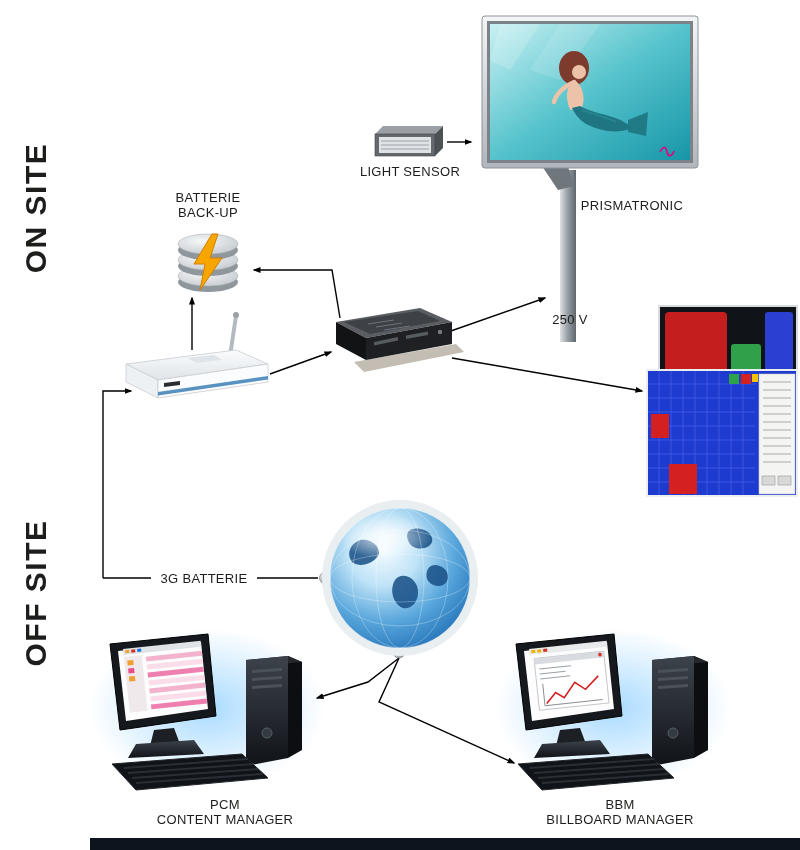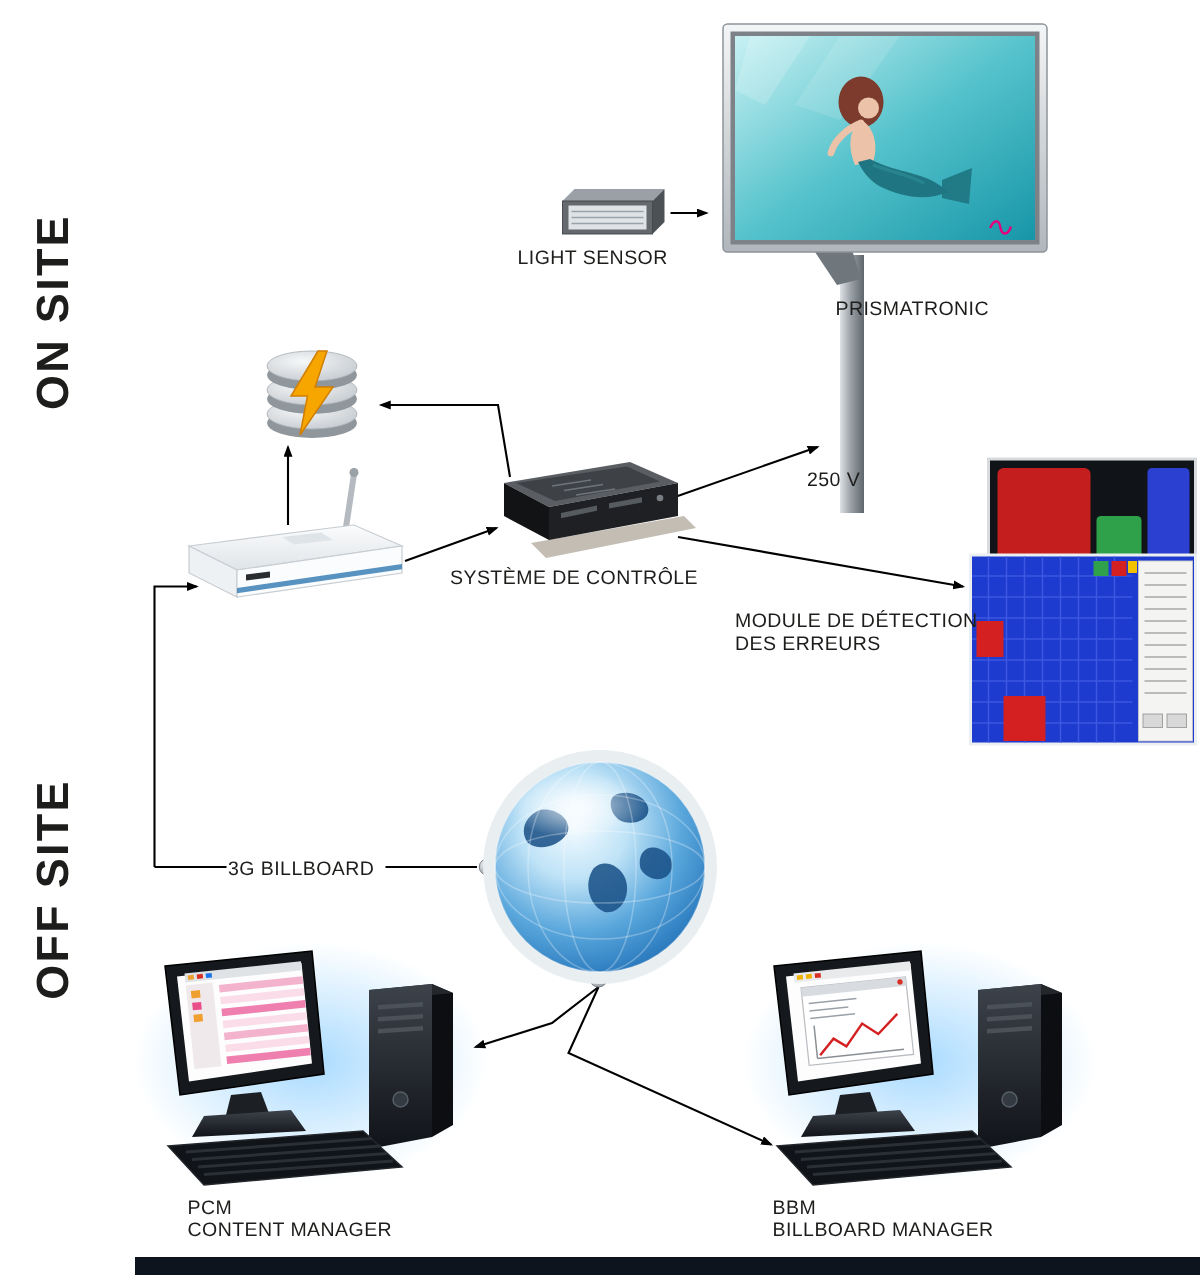--- a/index.html
+++ b/index.html
@@ -1,20 +1,20 @@
 <!DOCTYPE html>
 <html><head>
 <meta charset="utf-8">
 <style>
   html,body{margin:0;padding:0;background:#fff;}
   #stage{position:relative;width:800px;height:850px;background:#fff;overflow:hidden;
          font-family:"Liberation Sans",sans-serif;}
   svg{position:absolute;overflow:visible;}
   .label{position:absolute;font-size:13px;line-height:15px;color:#1d1d1b;
-         text-align:left;letter-spacing:.3px;font-weight:500;}
+         text-align:center;letter-spacing:.3px;font-weight:500;}
   .vlabel{position:absolute;font-size:30px;letter-spacing:1.5px;font-weight:600;color:#1d1d1b;
           white-space:nowrap;transform:translate(-50%,-50%) rotate(-90deg);}
   .footer{position:absolute;left:90px;top:838px;width:710px;height:12px;background:#0e141d;}
 </style>
 </head>
 <body>
 
 <div id="stage">
 
   <svg width="0" height="0">
@@ -319,27 +319,26 @@
           <line x1="44" y1="155" x2="170" y2="146"></line>
       </g>
     </g>
   </svg>
 
   <div class="vlabel" style="left:36px;top:208px">ON SITE</div>
   <div class="vlabel" style="left:36px;top:593px">OFF SITE</div>
 
   <div class="label" style="left:345px;top:164px;width:130px">LIGHT SENSOR</div>
   <div class="label" style="left:557px;top:198px;width:150px">PRISMATRONIC</div>
+  <div class="label" style="left:148px;top:190px;width:120px">
+    <span>BATTERIE</span><br>
+    <span>BACK-UP</span>
+  </div>
   <div class="label" style="left:538px;top:312px;width:64px">250 V</div>
-  <div class="label" style="left:300px;top:377px;width:190px">SYSTÈME DE CONTRÔLE</div>
-  <div class="label" style="left:490px;top:406px;width:180px">
-    <span>MODULE DE DÉTECTION</span><br>
-    <span>DES ERREURS</span>
-  </div>
-  <div class="label" style="left:152px;top:571px;width:104px">3G BILLBOARD</div>
+  <div class="label" style="left:152px;top:571px;width:104px">3G BATTERIE</div>
   <div class="label" style="left:125px;top:797px;width:200px">
     <span>PCM</span><br>
     <span>CONTENT MANAGER</span>
   </div>
   <div class="label" style="left:515px;top:797px;width:210px">
     <span>BBM</span><br>
     <span>BILLBOARD MANAGER</span>
   </div>
 
   <div class="footer"></div>

